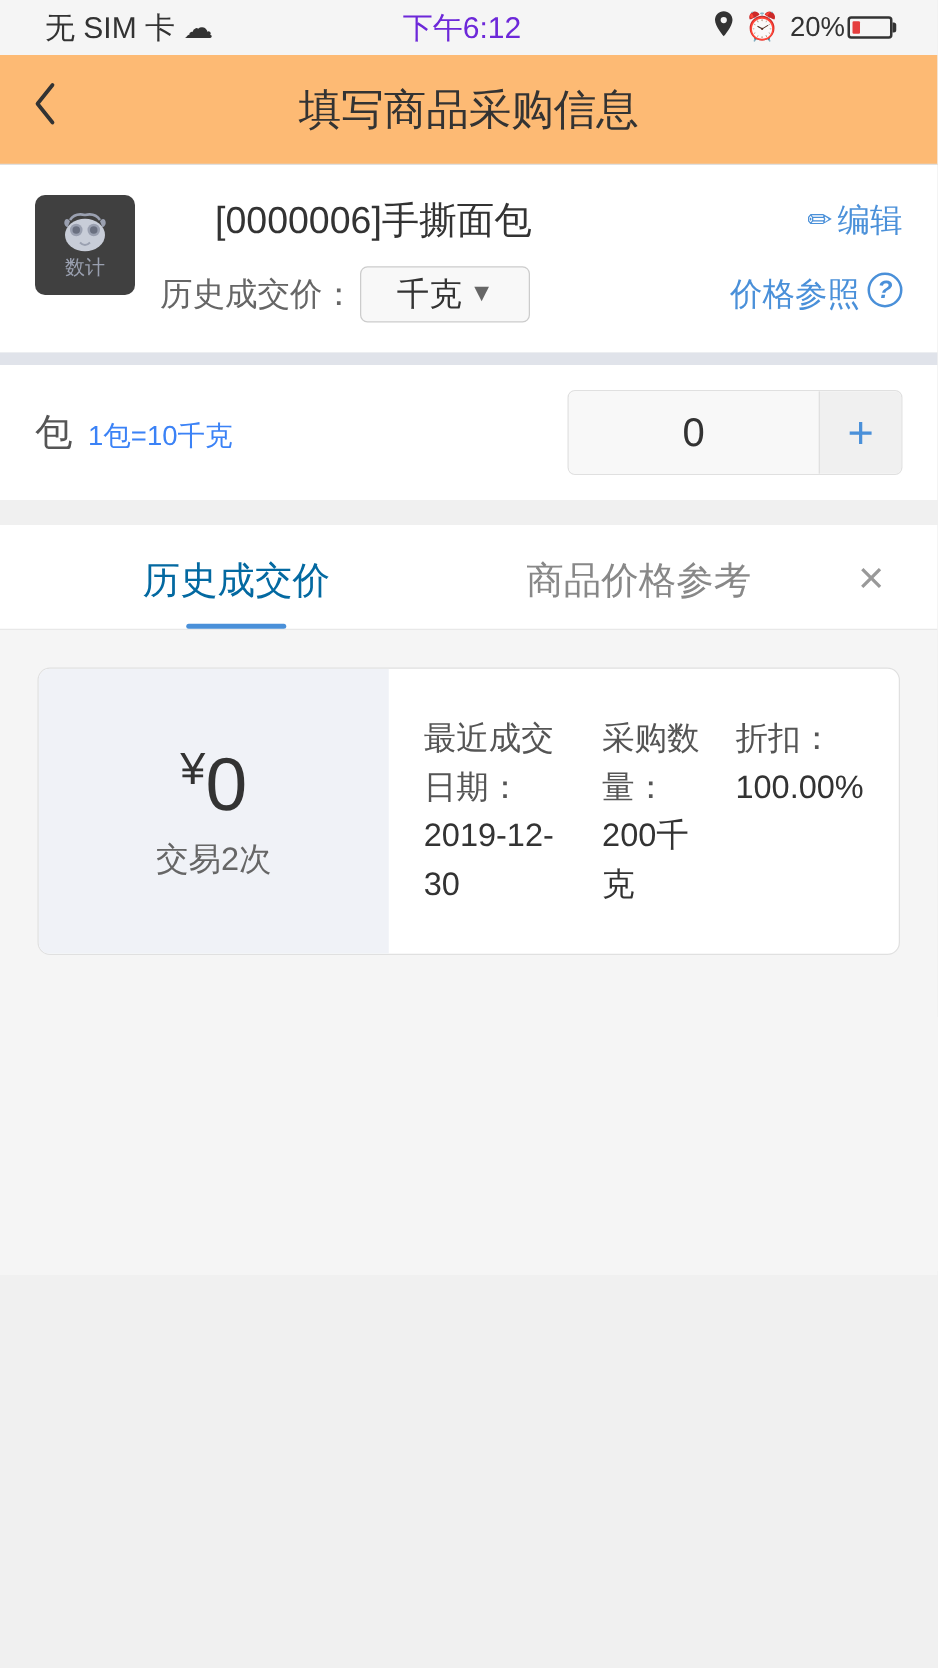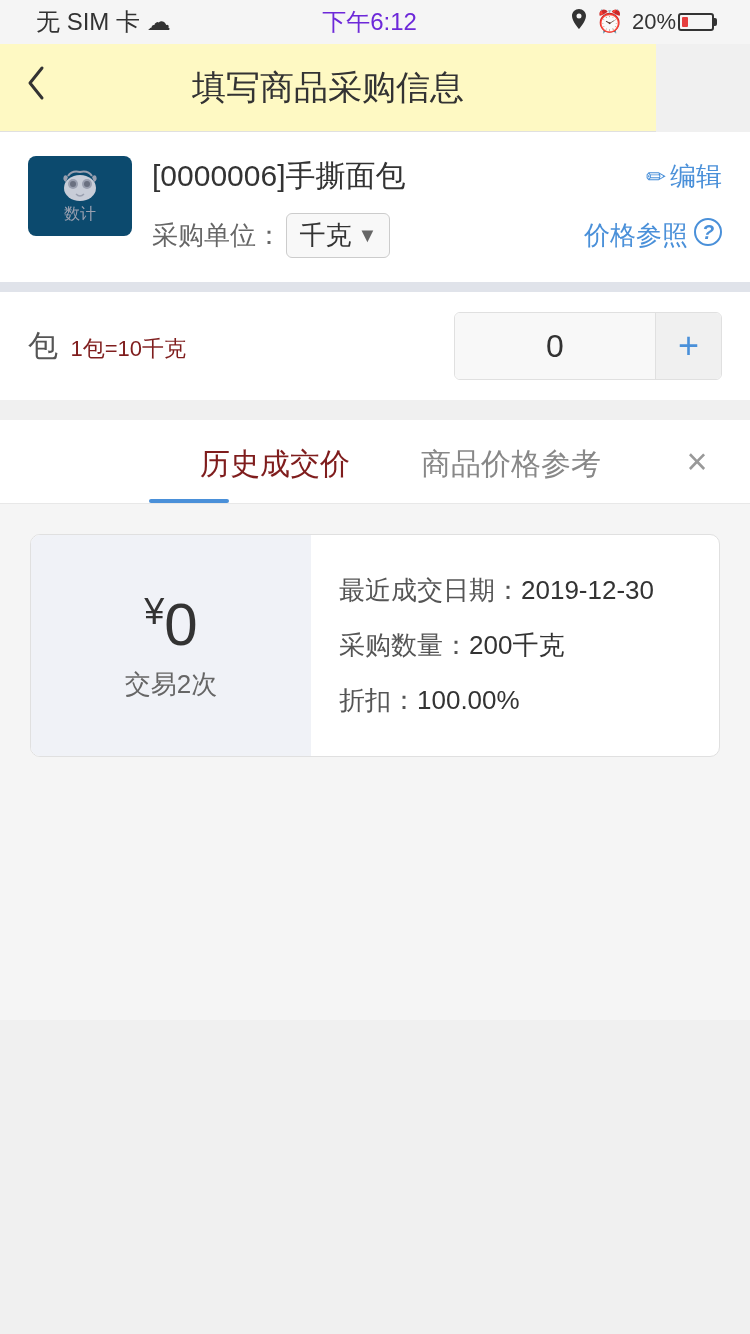--- a/index.html
+++ b/index.html
@@ -69,23 +69,23 @@
     }
     .battery-fill {
       width: 20%;
       height: 100%;
       background: #e53e3e;
       border-radius: 1px;
     }
 
     
     .nav-bar {
-      width: 656px;
+      width: 750px;
       height: 88px;
-      background: #fef9c3;
+      background: #fdba74;
       display: flex;
       align-items: center;
       justify-content: center;
       position: relative;
       border-bottom: 1px solid #e0e0e0;
     }
     .nav-back {
       position: absolute;
       left: 24px;
       font-size: 36px;
@@ -104,23 +104,23 @@
       background: #ffffff;
       padding: 24px 28px;
       margin-top: 0;
     }
     .product-header {
       display: flex;
       align-items: flex-start;
       gap: 20px;
     }
     .product-image {
-      width: 104px;
+      width: 80px;
       height: 80px;
-      background: #0c4a6e;
+      background: #404040;
       border-radius: 8px;
       display: flex;
       align-items: center;
       justify-content: center;
       flex-shrink: 0;
     }
     .product-image-inner {
       display: flex;
       flex-direction: column;
       align-items: center;
@@ -140,20 +140,21 @@
     .product-row {
       display: flex;
       justify-content: space-between;
       align-items: center;
       margin-bottom: 16px;
     }
     .product-name {
       font-size: 30px;
       color: #333;
       font-weight: 500;
+      margin-left: 44px;
     }
     .edit-btn {
       font-size: 26px;
       color: #4a90d9;
       display: flex;
       align-items: center;
       gap: 4px;
       cursor: pointer;
     }
     .edit-icon {
@@ -167,21 +168,21 @@
     .unit-label {
       font-size: 26px;
       color: #666;
     }
     .unit-select {
       display: inline-flex;
       align-items: center;
       gap: 6px;
       border: 1px solid #ccc;
       border-radius: 6px;
-      padding: 4px 12px;
+      padding: 4px 28px;
       font-size: 26px;
       color: #333;
       background: #f8f8f8;
     }
     .unit-arrow {
       font-size: 20px;
       color: #666;
     }
     .price-ref {
       font-size: 26px;
@@ -221,21 +222,21 @@
       justify-content: space-between;
       padding: 20px 28px;
     }
     .quantity-label {
       font-size: 30px;
       color: #555;
       font-weight: 500;
     }
     .quantity-sub {
       font-size: 22px;
-      color: #7f1d1d;
+      color: #3b82f6;
       margin-left: 8px;
     }
     .quantity-control {
       display: flex;
       align-items: center;
       border: 1px solid #e0e0e0;
       border-radius: 6px;
       overflow: hidden;
     }
     .quantity-input {
@@ -276,22 +277,21 @@
     .tab-item {
       flex: 1;
       text-align: center;
       padding: 24px 0 18px;
       font-size: 30px;
       color: #888;
       cursor: pointer;
       position: relative;
     }
     .tab-item.active {
-      color: #7f1d1d;
-      text-align: right;
+      color: #0369a1;
     }
     .tab-item.active::after {
       content: '';
       position: absolute;
       bottom: 0;
       left: 50%;
       transform: translateX(-50%);
       width: 80px;
       height: 4px;
       background: #4a90d9;
@@ -338,21 +338,21 @@
     }
     .history-transactions {
       font-size: 26px;
       color: #666;
       margin-top: 8px;
     }
     .history-right {
       flex: 1;
       padding: 36px 28px;
       display: flex;
-      flex-direction: column;
+      flex-direction: row;
       gap: 16px;
     }
     .history-detail-row {
       font-size: 26px;
       color: #333;
       line-height: 1.5;
     }
     .history-label {
       color: #555;
     }
@@ -424,21 +424,21 @@
     <div class="product-info">
       <div class="product-row">
         <span class="product-name">[0000006]手撕面包</span>
         <div class="edit-btn">
           <span class="edit-icon">✏</span>
           <span>编辑</span>
         </div>
       </div>
       <div class="product-unit-row">
         <div>
-          <span class="unit-label">采购单位：</span>
+          <span class="unit-label">历史成交价：</span>
           <span class="unit-select">
             <span>千克</span>
             <span class="unit-arrow">▼</span>
           </span>
         </div>
         <div class="price-ref">
           <span>价格参照</span>
           <div class="price-ref-icon">?</div>
         </div>
       </div>

